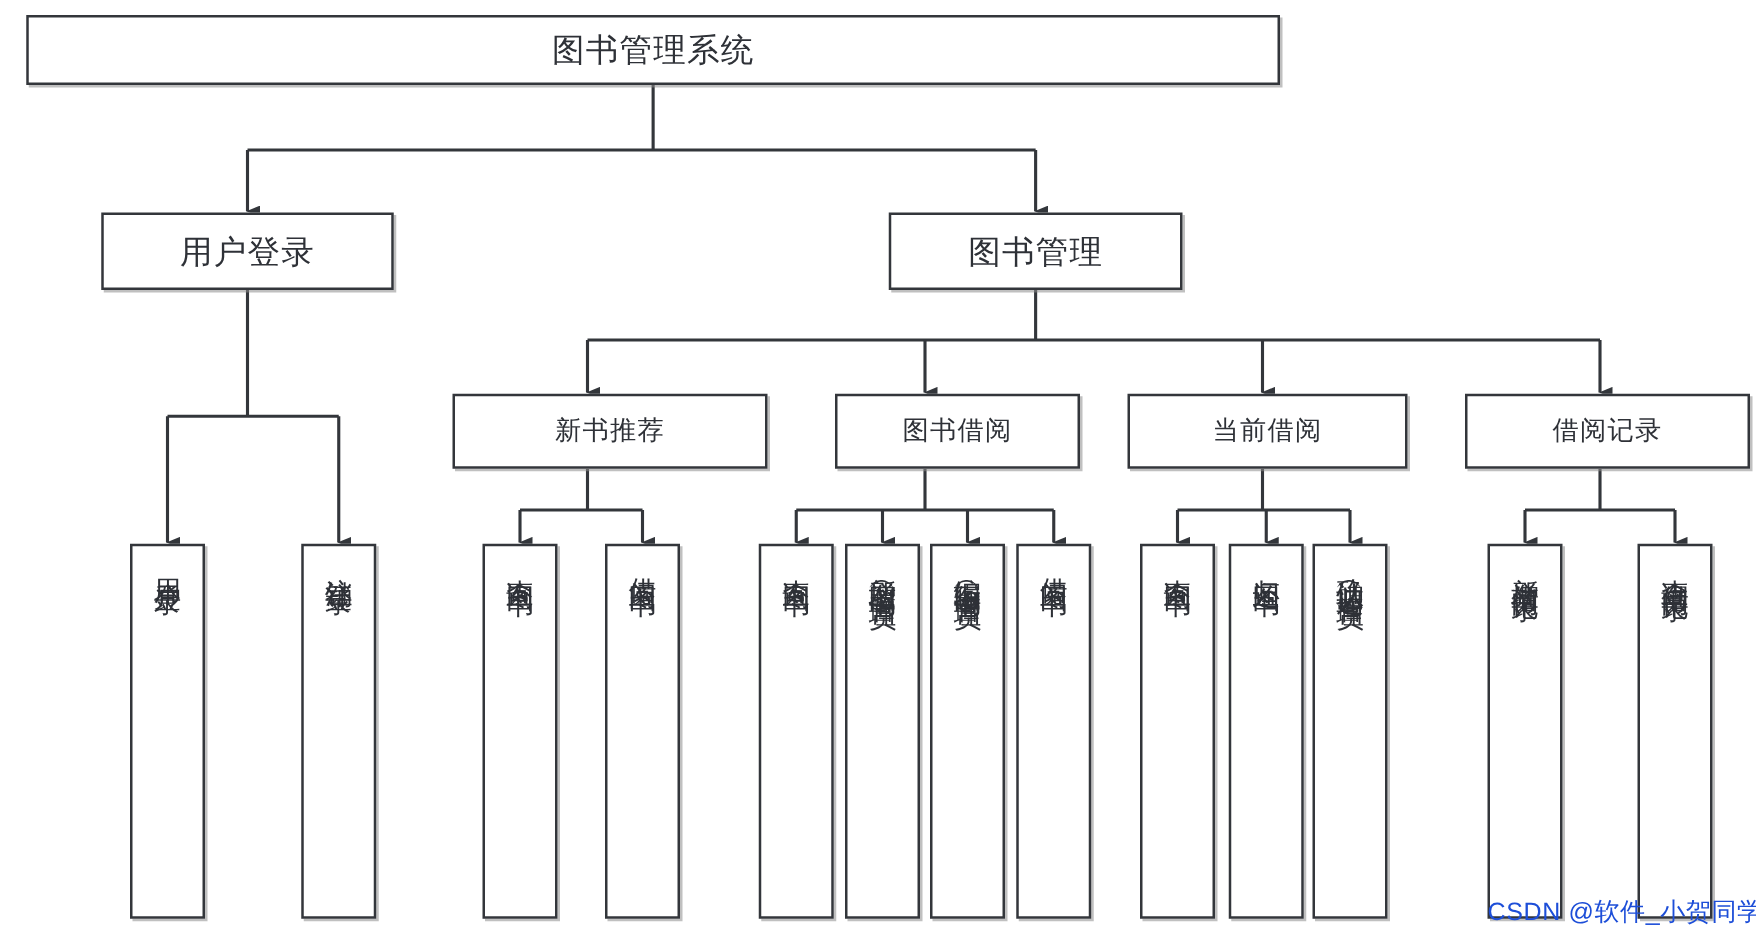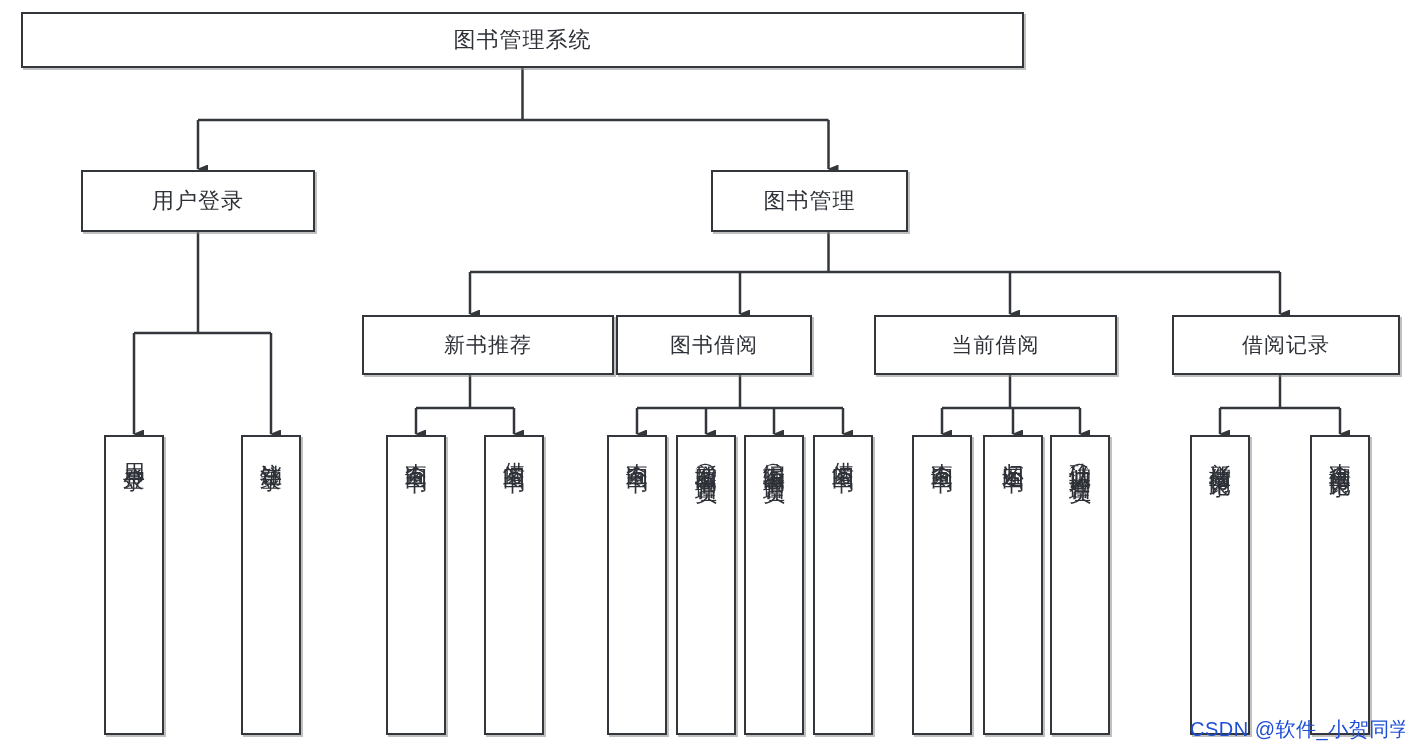--- a/index.html
+++ b/index.html
@@ -54,21 +54,21 @@
     text-orientation: upright;
     font-size: 22px;
     letter-spacing: 3px;
     line-height: 1;
     white-space: nowrap;
     display: block;
     margin: 0 auto;
   }
   .node.root .node-label,
   .node.level2 .node-label {
-    font-size: 22px;
+    font-size: 26px;
   }
   .watermark {
     position: absolute;
     color: #1d4ed8;
     font-size: 20px;
     letter-spacing: 0.5px;
     white-space: nowrap;
     user-select: none;
   }
 </style>
@@ -119,30 +119,30 @@
       </g>
   </svg>
 
   <div id="node-layer">
       <div class="node root" style="left: 21px; top: 12px; width: 1003px; height: 56px;">
         <span class="node-label">图书管理系统</span>
       </div>
       <div class="node level2" style="left: 81px; top: 170px; width: 234px; height: 62px;">
         <span class="node-label">用户登录</span>
       </div>
-      <div class="node level2" style="left: 711px; top: 170px; width: 197px; height: 62px;">
+      <div class="node level2" style="left: 711px; top: 170px; width: 235px; height: 62px;">
         <span class="node-label">图书管理</span>
       </div>
       <div class="node level3" style="left: 362px; top: 315px; width: 252px; height: 60px;">
         <span class="node-label">新书推荐</span>
       </div>
-      <div class="node level3" style="left: 616px; top: 315px; width: 196px; height: 60px;">
+      <div class="node level3" style="left: 668px; top: 315px; width: 196px; height: 60px;">
         <span class="node-label">图书借阅</span>
       </div>
-      <div class="node level3" style="left: 874px; top: 315px; width: 243px; height: 60px;">
+      <div class="node level3" style="left: 902px; top: 315px; width: 224px; height: 60px;">
         <span class="node-label">当前借阅</span>
       </div>
       <div class="node level3" style="left: 1172px; top: 315px; width: 228px; height: 60px;">
         <span class="node-label">借阅记录</span>
       </div>
       <div class="node vertical level4" style="left: 104px; top: 435px; width: 60px; height: 300px;">
         <span class="node-label">用户登录</span>
       </div>
       <div class="node vertical level4" style="left: 241px; top: 435px; width: 60px; height: 300px;">
         <span class="node-label">注销登录</span>

